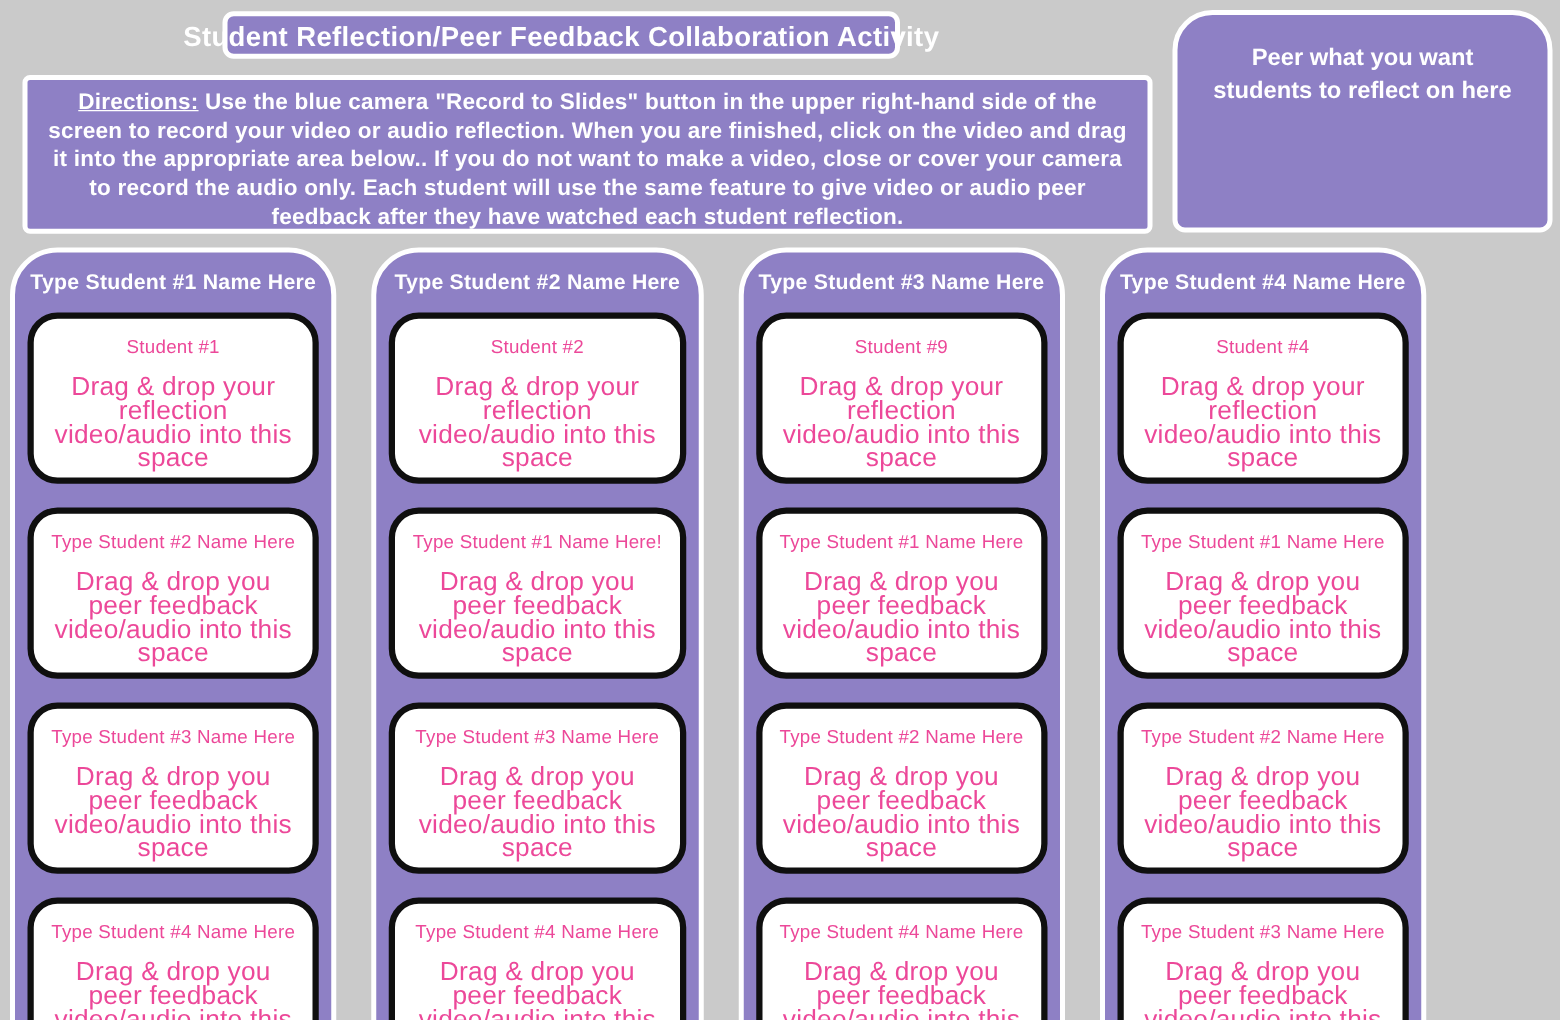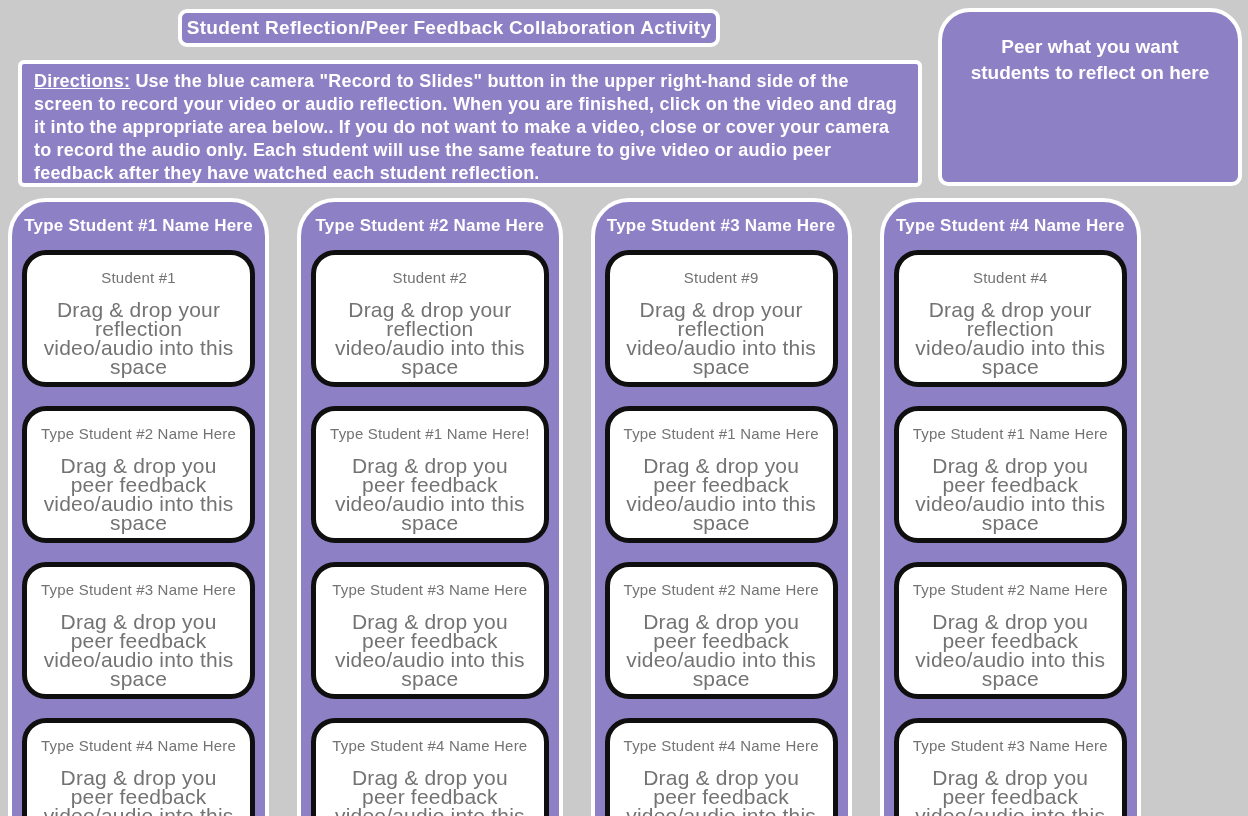--- a/index.html
+++ b/index.html
@@ -14,34 +14,35 @@
     background: #8e80c5;
     border: 4px solid #ffffff;
     color: #ffffff;
   }
   
   .title-box {
     position: absolute;
     left: 178px; top: 9px;
     width: 542px; height: 38px;
     border-radius: 9px;
-    display: flex; align-items: center; justify-content: center;
-    font-size: 19px; font-weight: bold; letter-spacing: 0.3px;
+    display: flex; align-items: flex-end; justify-content: center;
+    font-size: 22px; font-weight: bold; letter-spacing: 0.3px;
     white-space: nowrap;
   }
   
   .directions-box {
     position: absolute;
     left: 18px; top: 60px;
     width: 904px; height: 127px;
     border-radius: 6px;
     padding: 6px 12px;
     font-size: 18px; font-weight: bold;
     line-height: 23px;
     letter-spacing: 0.2px;
+    text-align: center;
   }
   .directions-box .dir-label { text-decoration: underline; }
   
   .reflect-box {
     position: absolute;
     left: 938px; top: 8px;
     width: 304px; height: 178px;
     border-radius: 32px 32px 10px 10px;
     padding: 22px 28px 0 28px;
     text-align: center;
@@ -75,21 +76,21 @@
     flex: 1;
     display: flex;
     flex-direction: column;
     gap: 19px;
   }
   .card {
     flex: 1;
     background: #ffffff;
     border: 5px solid #0f0f0f;
     border-radius: 24px;
-    color: #737373;
+    color: #ec4899;
     text-align: center;
     padding: 14px 14px 6px 14px;
     overflow: hidden;
   }
   .card-title {
     font-size: 15px;
     letter-spacing: 0.2px;
     white-space: nowrap;
   }
   .card-body {

